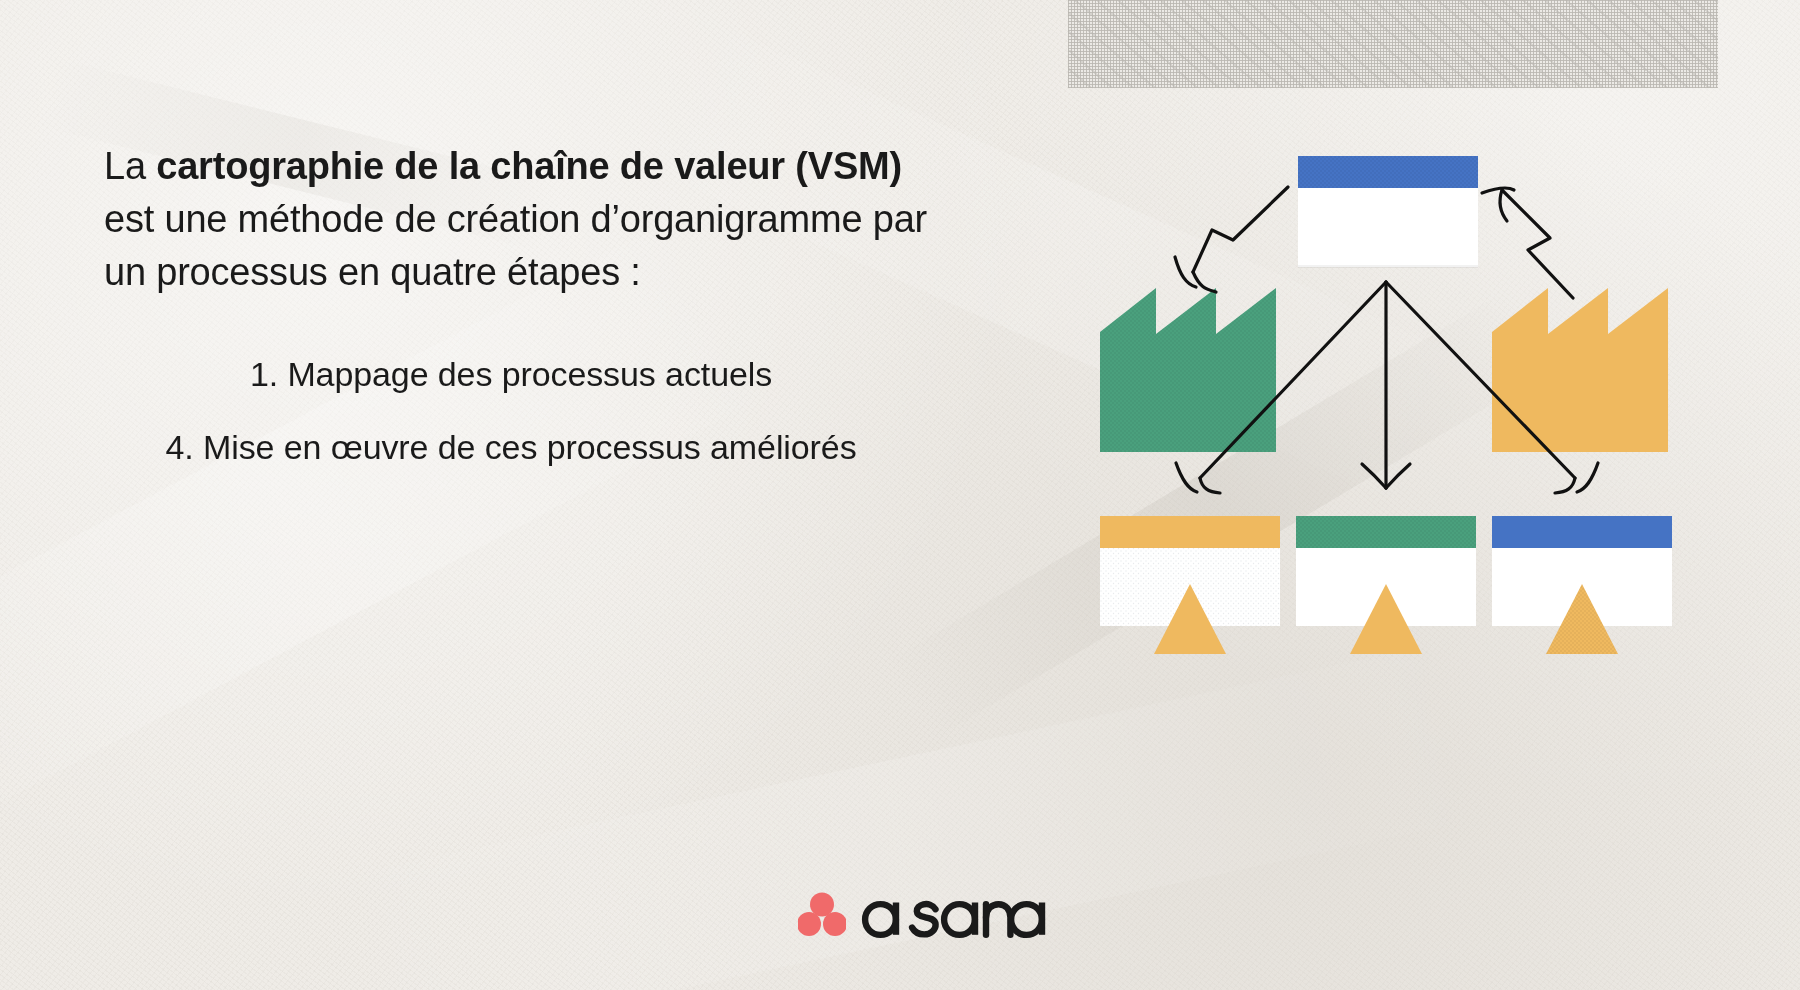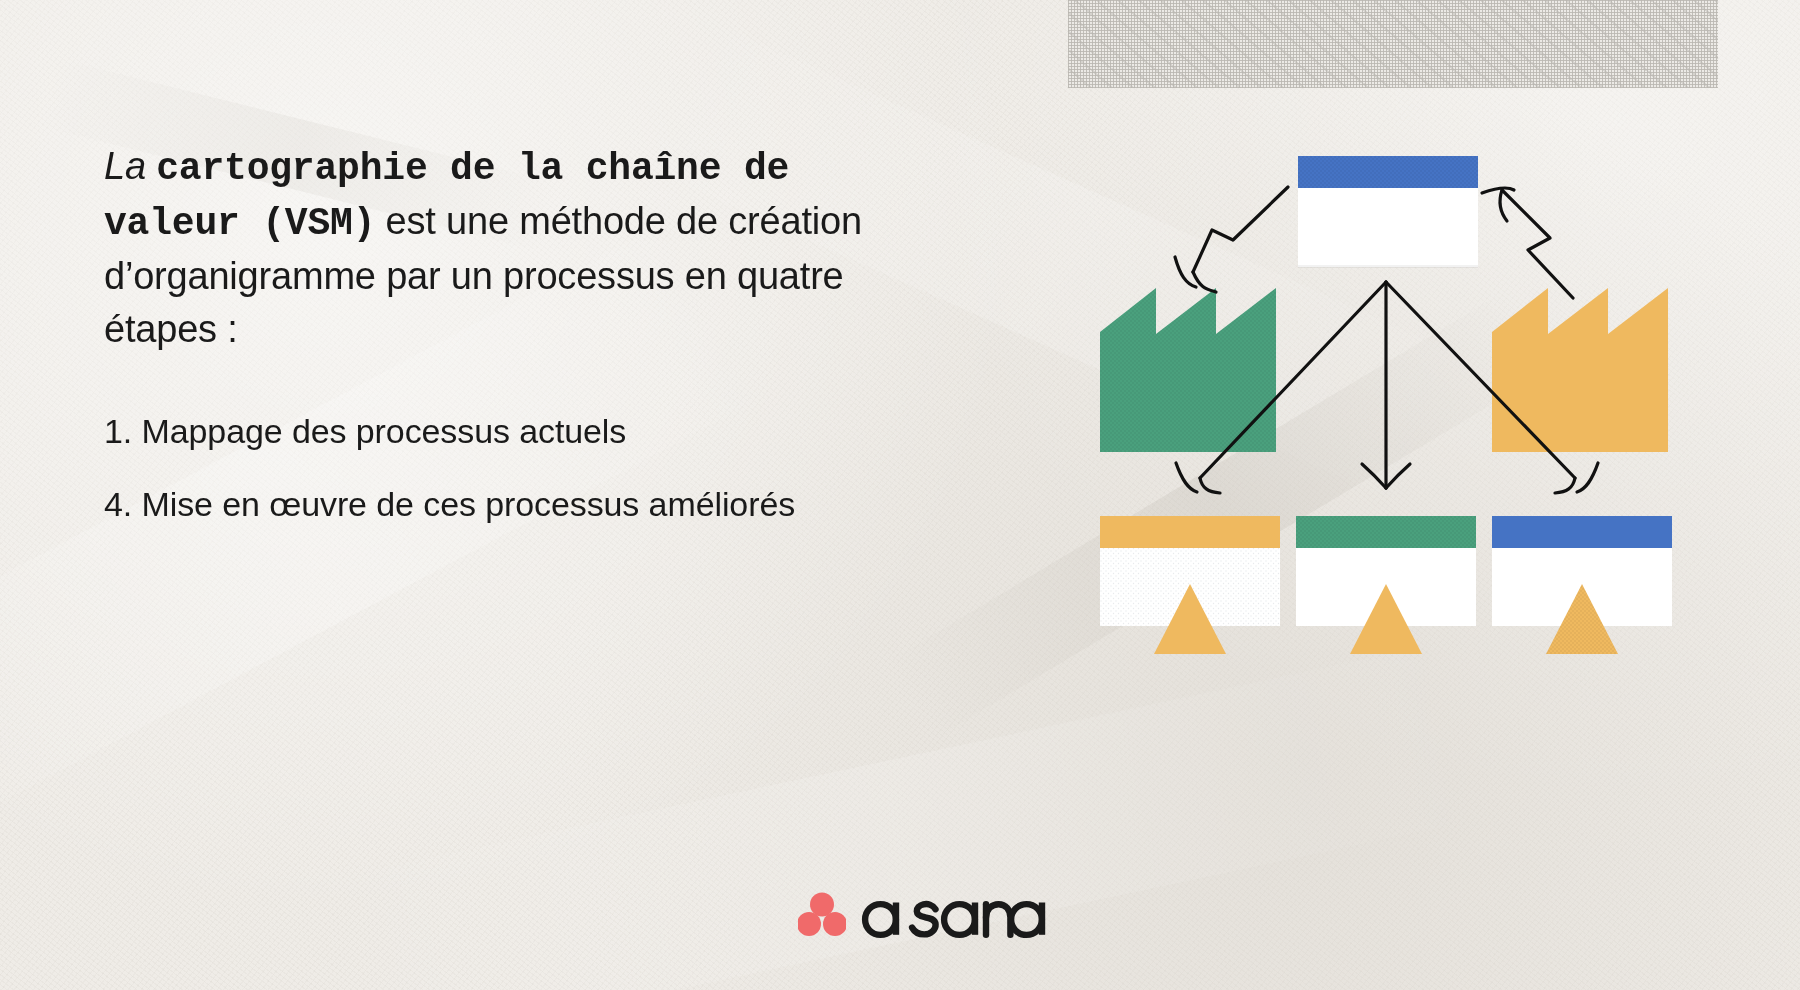--- a/index.html
+++ b/index.html
@@ -70,27 +70,28 @@
     width: 830px;
     color: #1a1a1a;
   }
   #intro-paragraph {
     font-size: 38px;
     line-height: 53px;
     letter-spacing: -0.2px;
     margin: 0 0 52px 0;
     font-weight: 400;
   }
-  #intro-paragraph .lead { font-weight: 400; font-style: italic; }
-  #intro-paragraph .emph { font-weight: 700; font-family: Liberation Mono, monospace; }
+  #intro-paragraph .lead { font-weight: 400; }
+  #intro-paragraph .emph { font-weight: 700; }
 
   #steps-list {
     list-style: none;
-    margin: 0;
+    margin: 12px;
     padding: 0;
+    text-align: center;
   }
   #steps-list li {
     font-size: 34px;
     line-height: 47px;
     letter-spacing: -0.1px;
     margin-bottom: 26px;
     font-weight: 400;
     max-width: 790px;
   }
   #steps-list li:last-child { margin-bottom: 0; }

